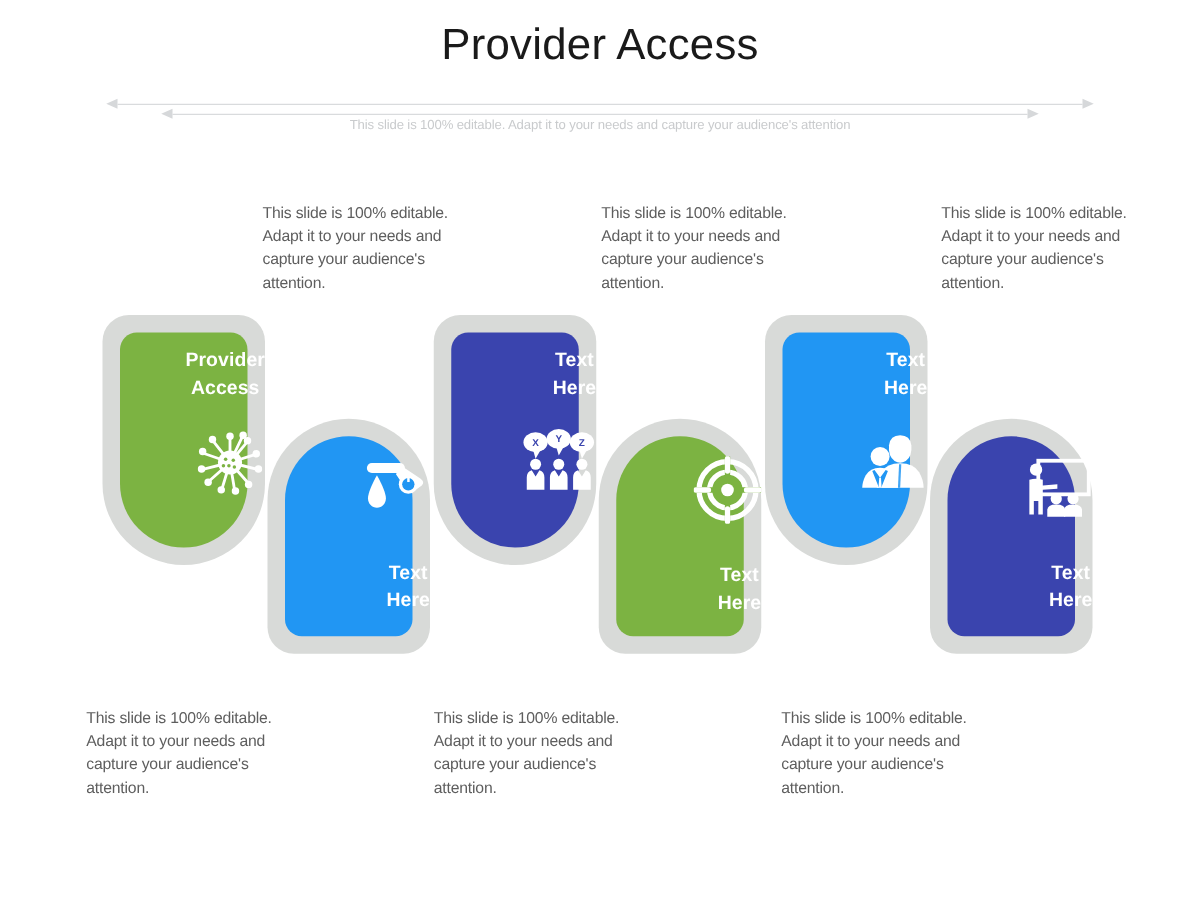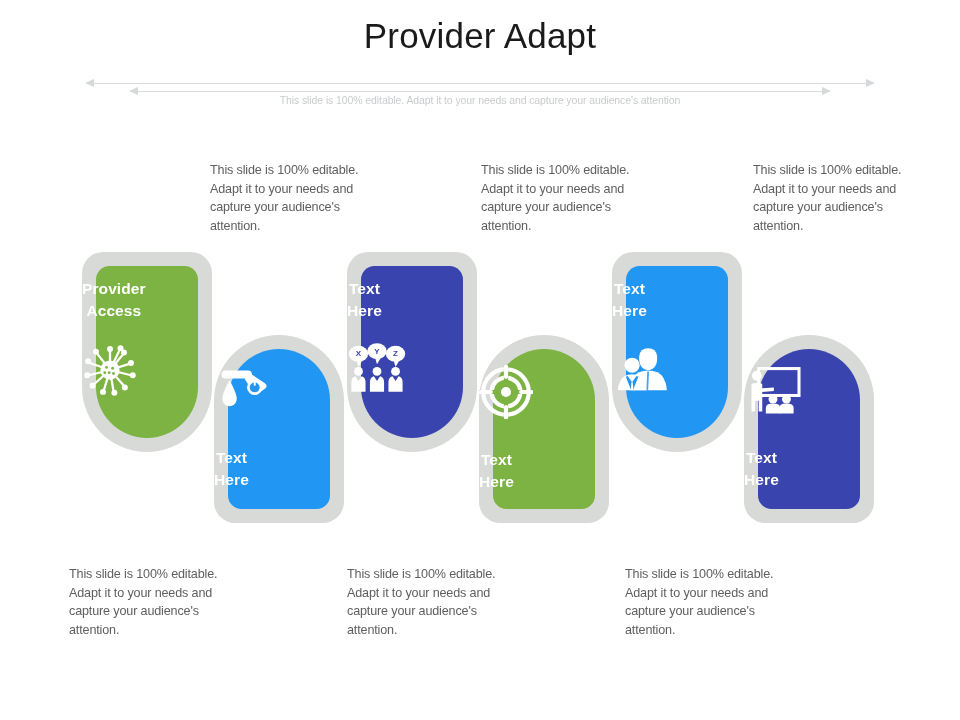--- a/index.html
+++ b/index.html
@@ -105,22 +105,23 @@
   .shape-roundtop .card-outline { border-radius: 80px 80px 26px 26px; }
   .shape-roundtop .card-inner   { border-radius: 68px 68px 18px 18px; }
 
   .card-content {
     position: absolute;
     left: 0; top: 0;
     width: 100%;
     height: 100%;
     display: flex;
     flex-direction: column;
-    align-items: flex-start;
+    align-items: flex-end;
     box-sizing: border-box;
+    padding-left: 28px;
   }
   .content-textfirst { justify-content: flex-start; padding-top: 26px; }
   .content-iconfirst { justify-content: flex-start; padding-top: 30px; }
 
   .card-label {
     color: #ffffff;
     font-size: 15.5px;
     font-weight: bold;
     line-height: 22px;
     text-align: center;
@@ -139,21 +140,21 @@
     line-height: 18.5px;
     color: #5e5e5e;
     letter-spacing: -0.15px;
   }
 </style>
 </head>
 <body>
 
 <div id="slide">
 
-  <div class="title">Provider Adapt</div>
+  <div class="title">Provider Access</div>
 
   <div class="arrow-band">
     <div class="arrow-line arrow-outer"></div>
     <div class="arrow-head ah-left ah-o-l"></div>
     <div class="arrow-head ah-right ah-o-r"></div>
     <div class="arrow-line arrow-inner"></div>
     <div class="arrow-head ah-left ah-i-l"></div>
     <div class="arrow-head ah-right ah-i-r"></div>
   </div>
 

